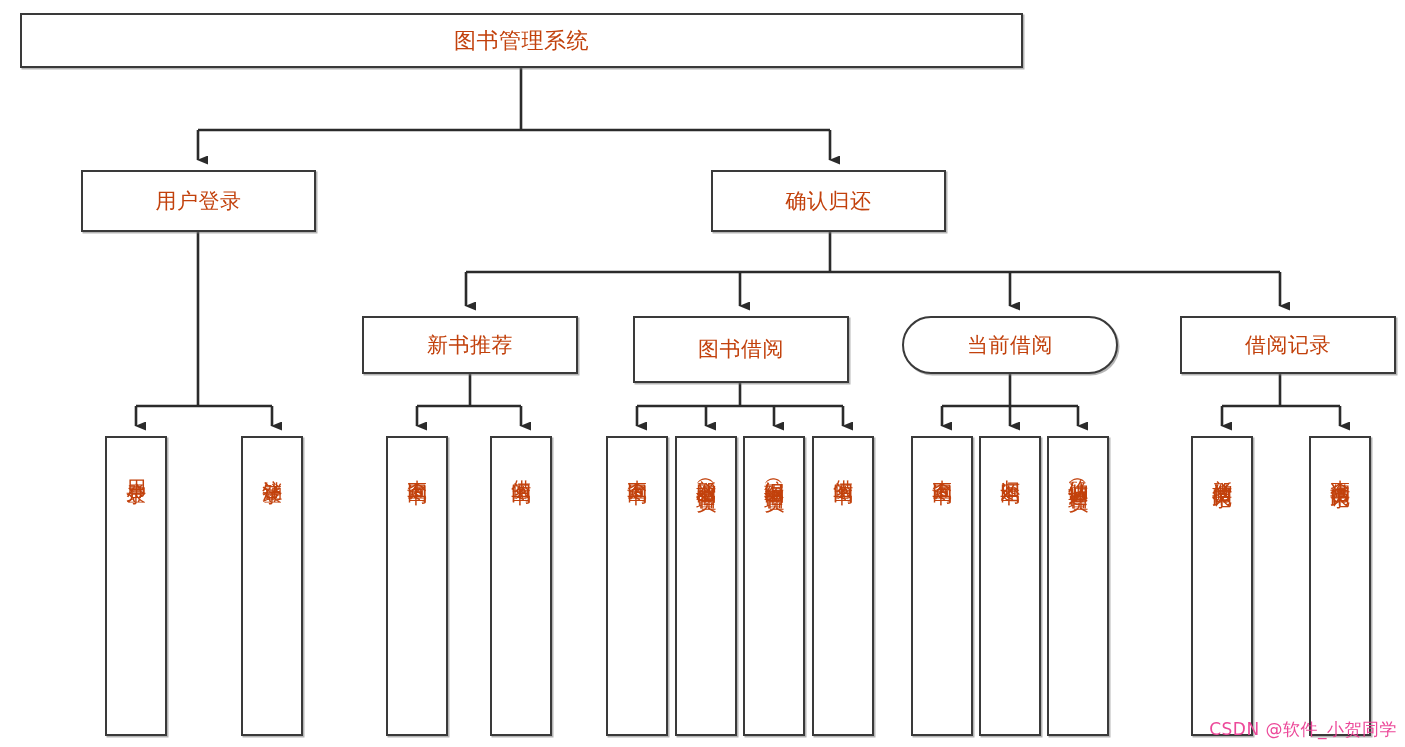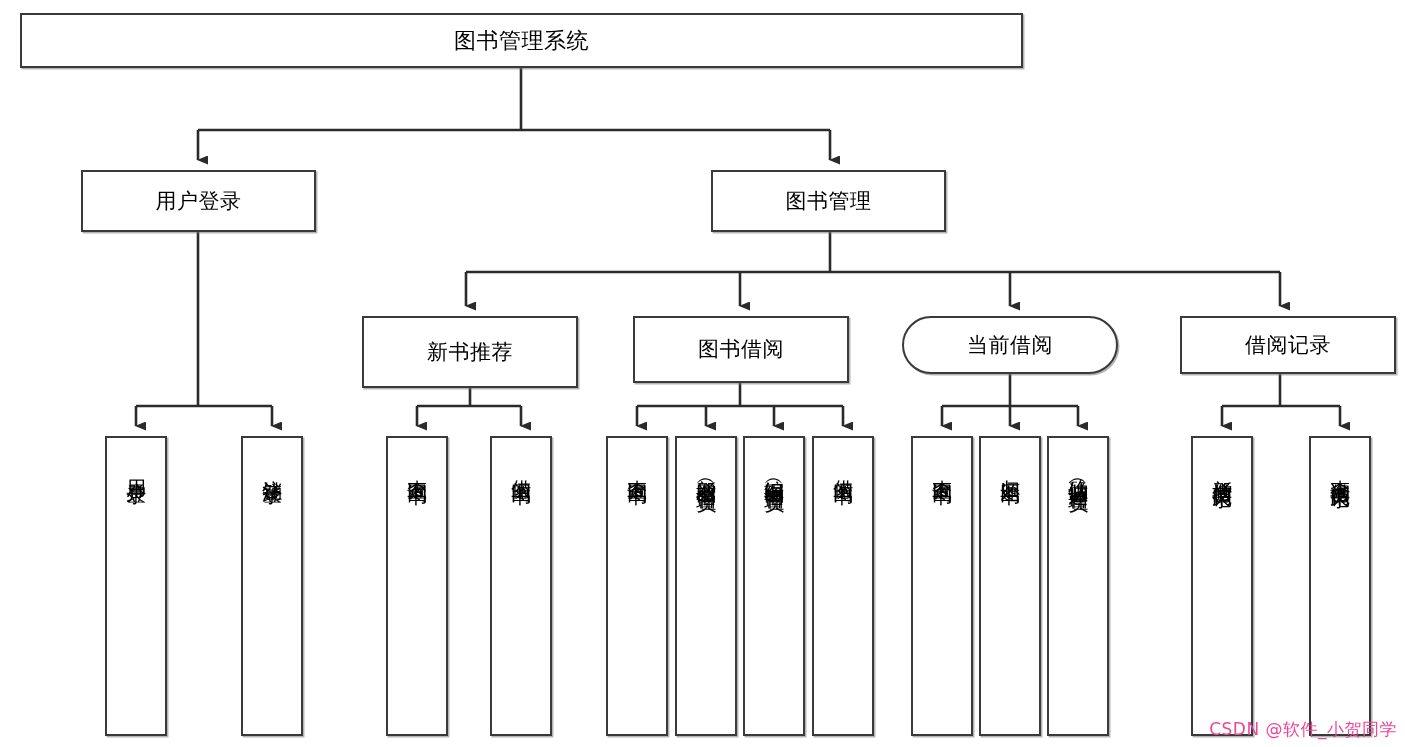--- a/index.html
+++ b/index.html
@@ -39,21 +39,21 @@
     z-index: 2;
     display: flex;
     align-items: center;
     justify-content: center;
     overflow: hidden;
   }
   .node-label {
     font-size: 21px;
     line-height: 1.15;
     letter-spacing: 0.5px;
-    color: #000000;
+    color: #c2410c;
     white-space: nowrap;
     text-align: center;
   }
   
   .node.horizontal .node-label {
     writing-mode: horizontal-tb;
   }
   
   .node.vertical {
     align-items: flex-start;
@@ -140,24 +140,24 @@
 
   <div class="node horizontal root" style="left:20px; top:13px; width:1003px; height:55px;">
     <span class="node-label">图书管理系统</span>
   </div>
 
   <div class="node horizontal" style="left:81px; top:170px; width:235px; height:62px;">
     <span class="node-label">用户登录</span>
   </div>
 
   <div class="node horizontal" style="left:711px; top:170px; width:235px; height:62px;">
-    <span class="node-label">图书管理</span>
-  </div>
-
-  <div class="node horizontal" style="left:362px; top:316px; width:216px; height:72px;">
+    <span class="node-label">确认归还</span>
+  </div>
+
+  <div class="node horizontal" style="left:362px; top:316px; width:216px; height:58px;">
     <span class="node-label">新书推荐</span>
   </div>
 
   <div class="node horizontal" style="left:633px; top:316px; width:216px; height:67px;">
     <span class="node-label">图书借阅</span>
   </div>
 
   <div class="node horizontal" style="left:902px; top:316px; width:216px; height:58px;border-radius:29px;">
     <span class="node-label">当前借阅</span>
   </div>

